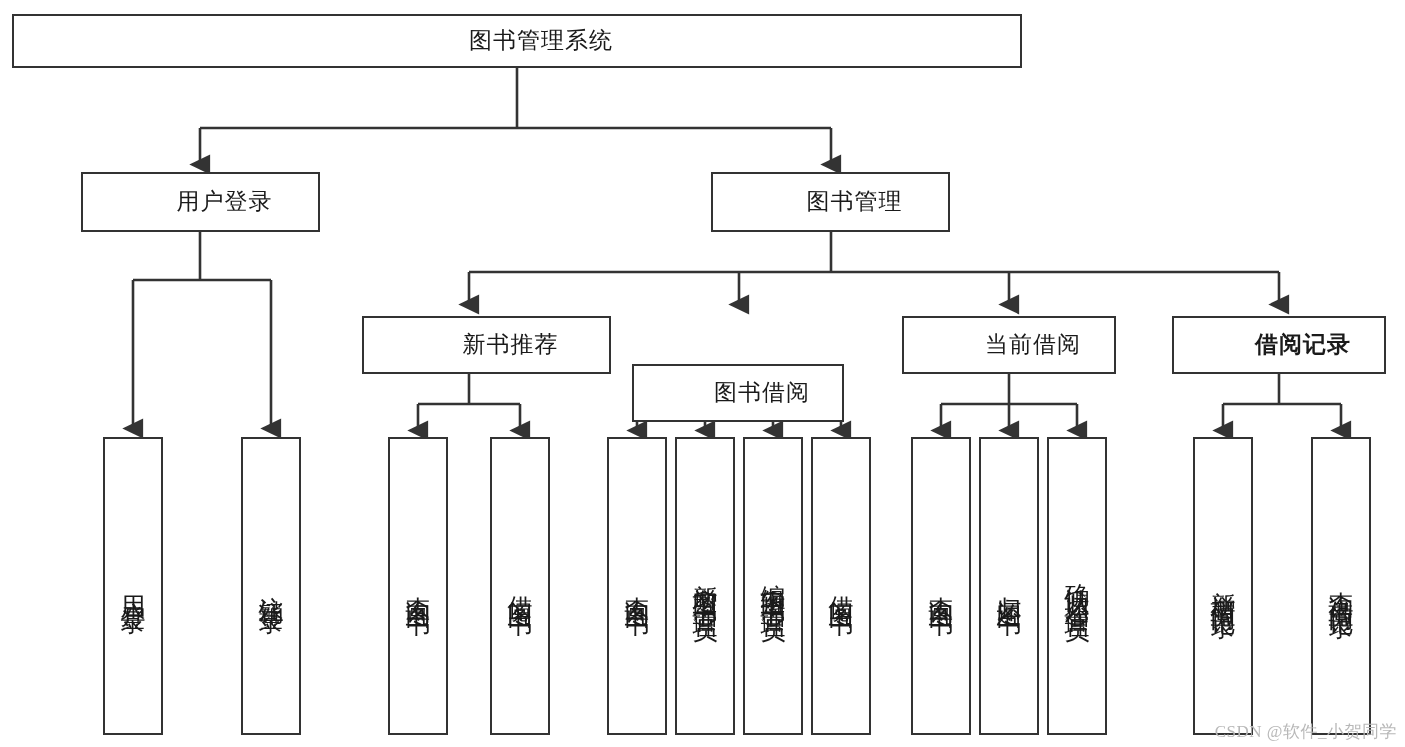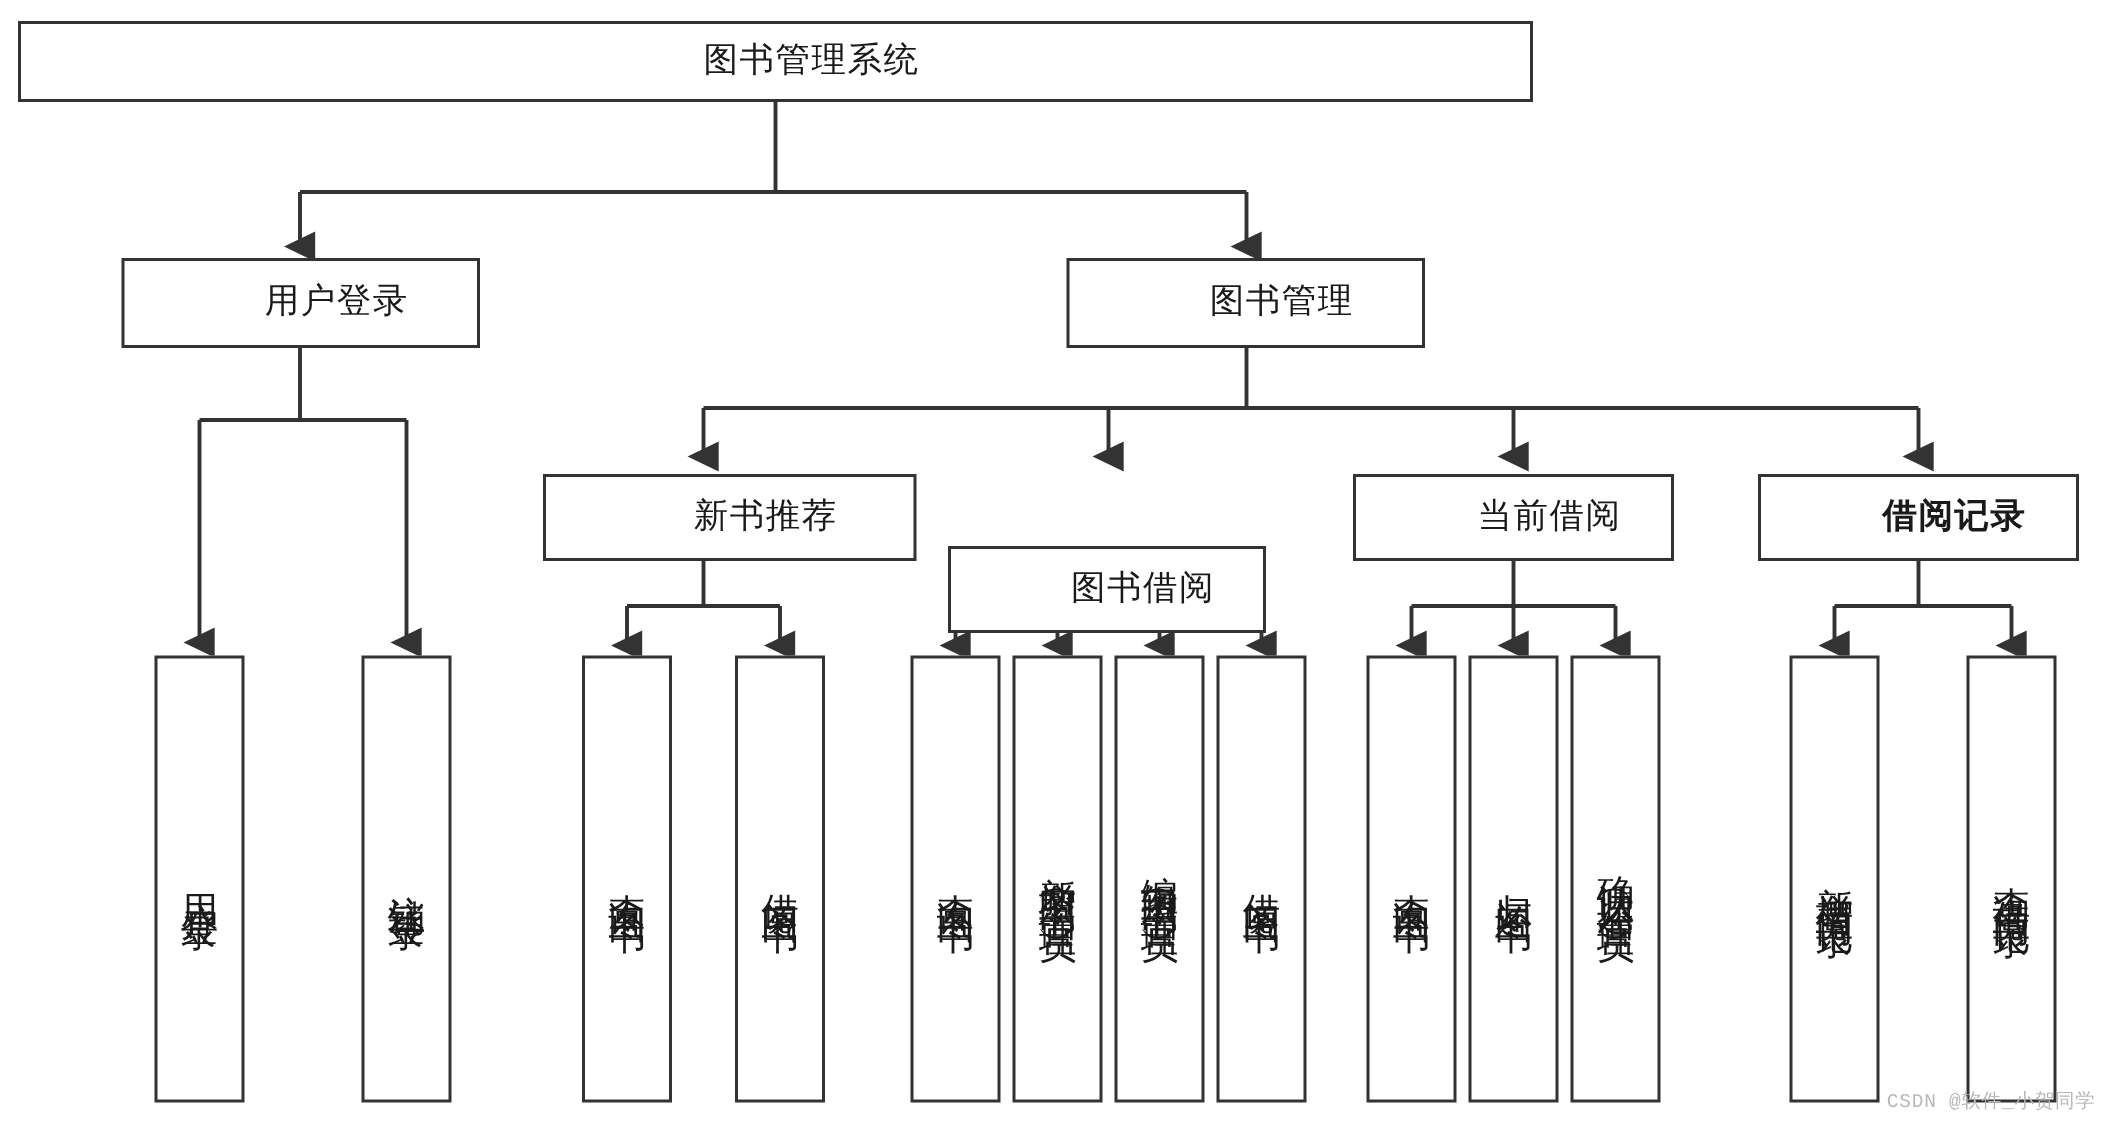--- a/index.html
+++ b/index.html
@@ -63,25 +63,25 @@
     font-size: 25px;
     letter-spacing: 5px;
     line-height: 1;
     white-space: normal;
     max-height: 100%;
   }
   .watermark {
     position: absolute;
     right: 8px;
     bottom: 4px;
-    font-size: 13px;
+    font-size: 17px;
     color: #b8b8b8;
     letter-spacing: 0.5px;
     white-space: nowrap;
-    font-family: Liberation Mono, monospace;
+    font-family: Liberation Serif, serif;
     text-align: right;
   }
 </style>
 </head>
 <body>
 
 <div id="diagram-root">
 
   <svg class="edge-layer" viewBox="0 0 1405 747" width="1405" height="747" xmlns="http://www.w3.org/2000/svg">
     <defs>

